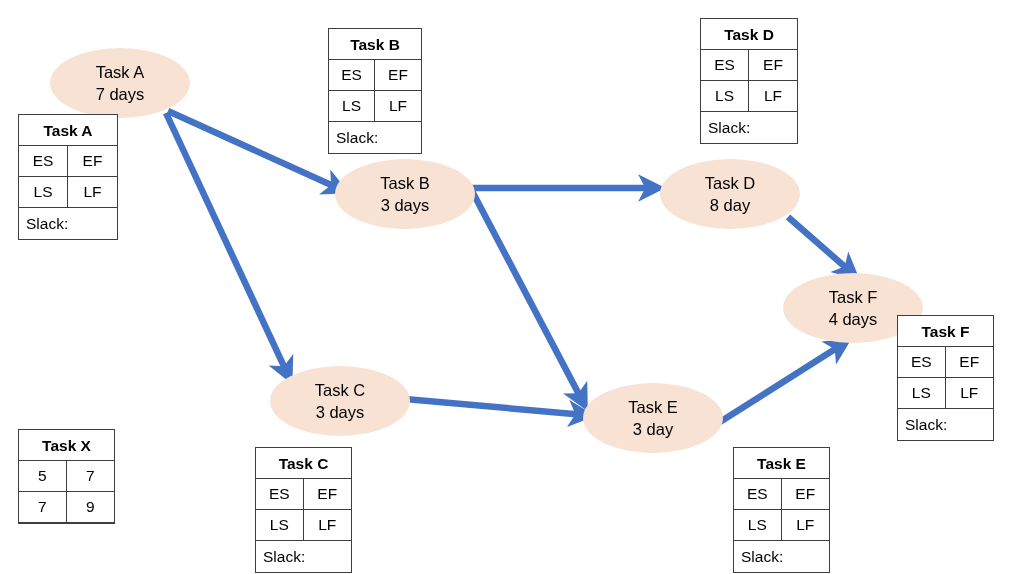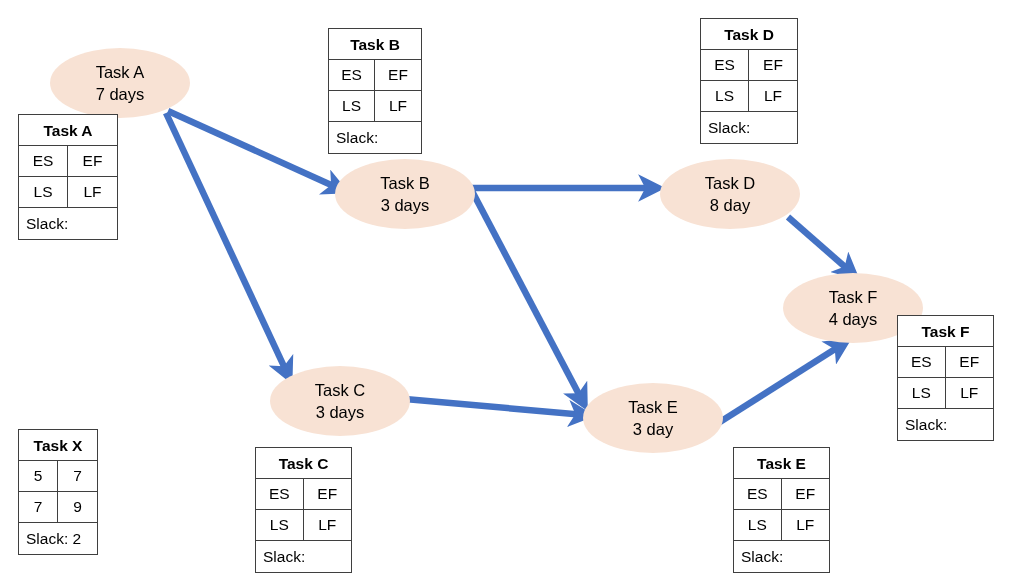--- a/index.html
+++ b/index.html
@@ -214,26 +214,25 @@
       <div>EF</div>
     </div>
     <div class="duo">
       <div class="left">LS</div>
       <div>LF</div>
     </div>
     <div class="slack">Slack:</div>
   </div>
 
 
-  <div class="card" id="card-x" style="left: 18px; top: 429px; width: 80px;">
+  <div class="card" id="card-x" style="left: 18px; top: 429px; width: 97px;">
     <div class="hdr">Task X</div>
     <div class="duo">
       <div class="left">5</div>
       <div>7</div>
     </div>
     <div class="duo">
       <div class="left">7</div>
       <div>9</div>
     </div>
-    <div class="slack">Slack: 2</div>
   </div>
 
 </div>
 
 </body></html>

